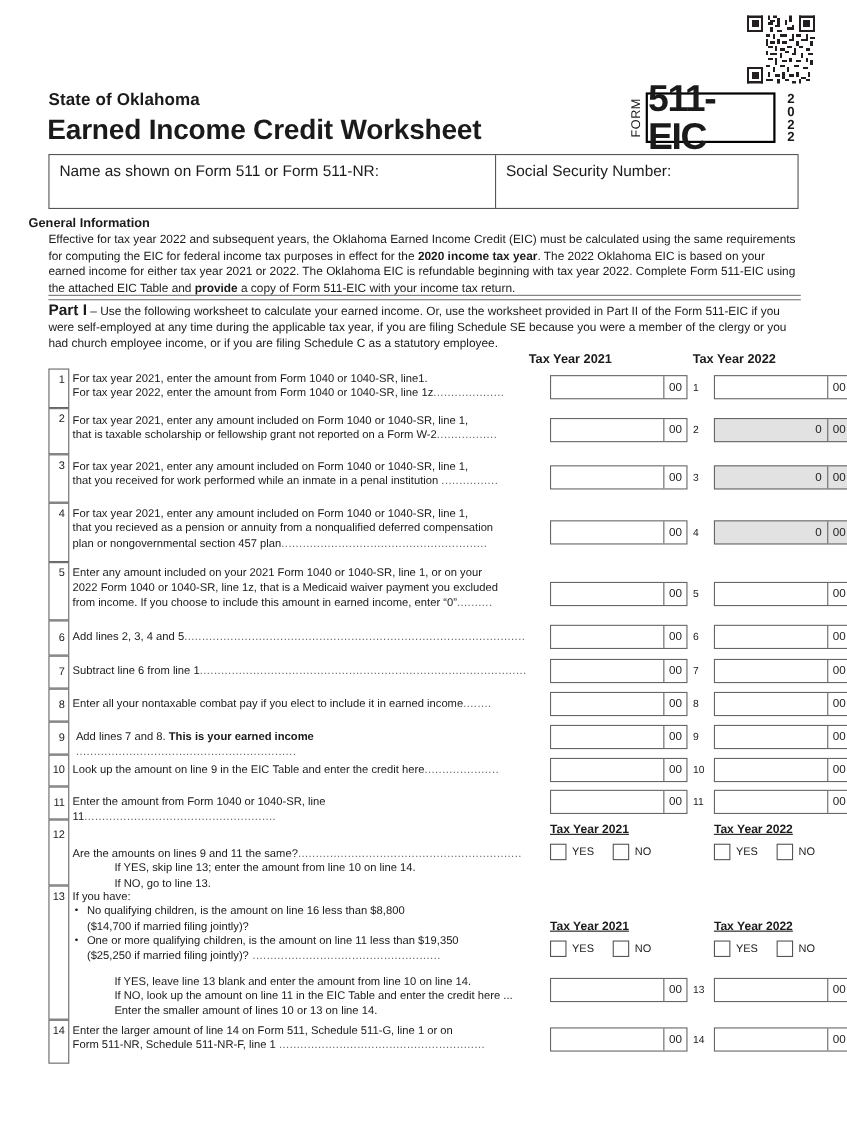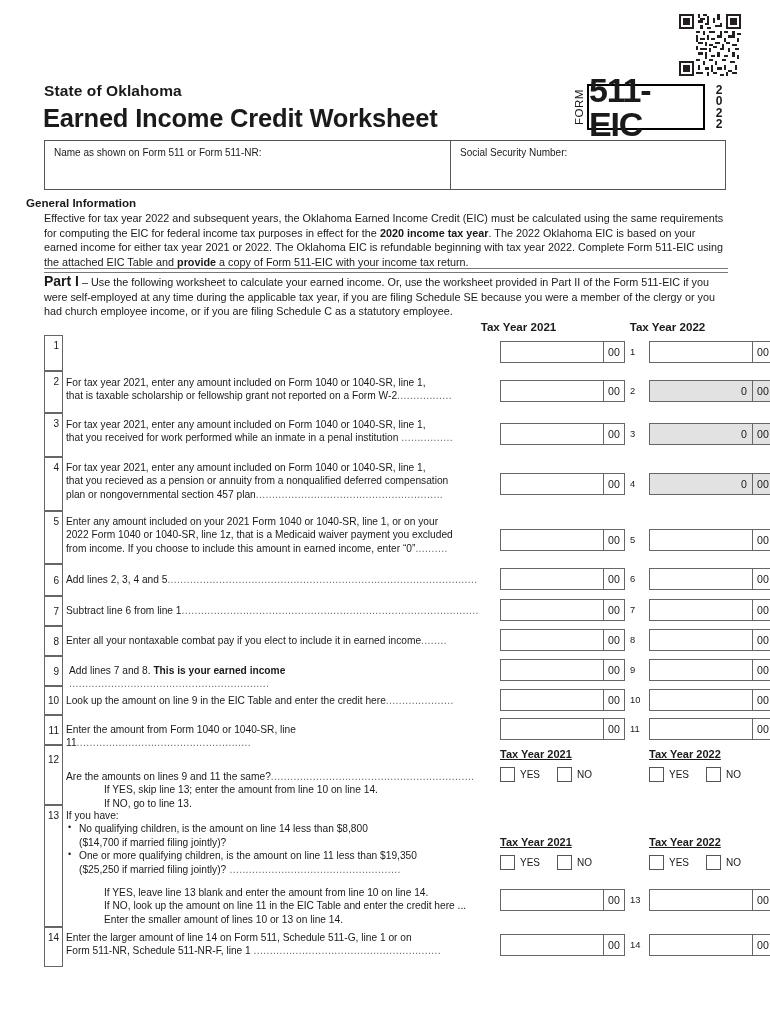--- a/index.html
+++ b/index.html
@@ -54,21 +54,21 @@
   .fb-year span{display:block;}
 
   
   .idbox{
     position:absolute;left:44px;top:140px;width:682px;height:50px;
     border:1px solid #555;box-sizing:border-box;
   }
   .idbox .divider{
     position:absolute;left:405px;top:0;width:1px;height:100%;background:#555;
   }
-  .idbox .lbl{position:absolute;top:6px;font-size:10px;}
+  .idbox .lbl{position:absolute;top:6px;font-size:14px;}
   .idbox .lbl.a{left:9px;}
   .idbox .lbl.b{left:415px;}
 
   
   .gi-head{position:absolute;left:26px;top:196px;font-size:11.6px;font-weight:bold;}
   .gi-body{
     position:absolute;left:44px;top:211px;width:684px;
     font-size:10.8px;line-height:14.6px;text-align:left;
   }
   .gi-body b{font-weight:bold;}
@@ -282,20 +282,24 @@
 
   <div class="colhead y1">Tax Year 2021</div>
   <div class="colhead y2">Tax Year 2022</div>
 
   <div class="ws">
 
     <div class="row" style="height:36px;">
       <div class="numcell numtop">
           <span>1</span>
         </div>
+      <div class="desc" style="top:3px;">
+        <span>For tax year 2021, enter the amount from Form 1040 or 1040-SR, line1.</span><br>
+        <span>For tax year 2022, enter the amount from Form 1040 or 1040-SR, line 1z</span><span class="dots">....................</span>
+      </div>
       <div class="mbox c1" style="top:6px;">
         <div class="amt"></div>
         <div class="cents">00</div>
       </div>
       <div class="linetag" style="top:11px;">1</div>
       <div class="mbox c2" style="top:6px;">
         <div class="amt"></div>
         <div class="cents">00</div>
       </div>
     </div>
@@ -512,21 +516,21 @@
     </div>
 
     <div class="row" style="height:122px;">
       <div class="numcell numtop">
           <span>13</span>
         </div>
       <div class="desc" style="top:4px;">
         <span>If you have:</span>
         <ul class="bullets">
           <li>
-            <span>No qualifying children, is the amount on line 14 less than $8,800</span><br>
+            <span>No qualifying children, is the amount on line 16 less than $8,800</span><br>
             <span>($14,700 if married filing jointly)?</span>
           </li>
           <li>
             <span>One or more qualifying children, is the amount on line 11 less than $19,350</span><br>
             <span>($25,250 if married filing jointly)?</span><span class="dots"> .....................................................</span>
           </li>
         </ul>
         <div style="padding-left:38px;padding-top:10px;">
           <span>If YES, leave line 13 blank and enter the amount from line 10 on line 14.</span><br>
           <span>If NO, look up the amount on line 11 in the EIC Table and enter the credit here ...</span><br>

